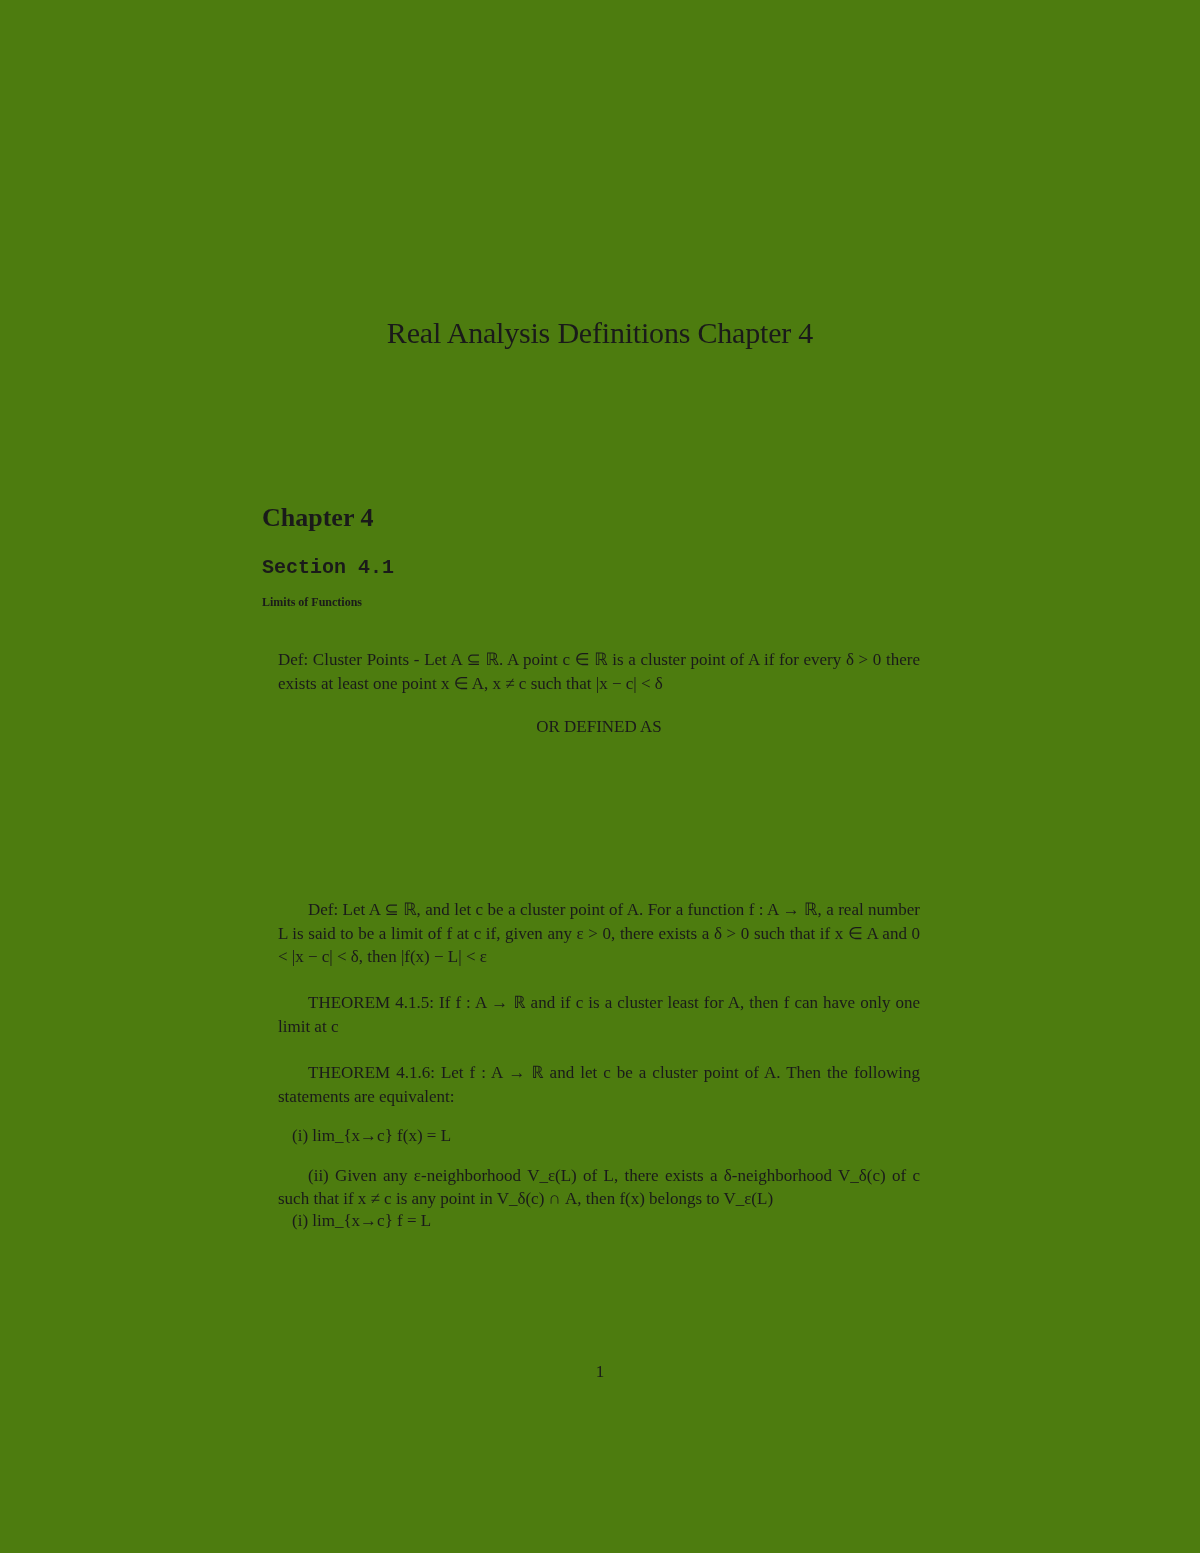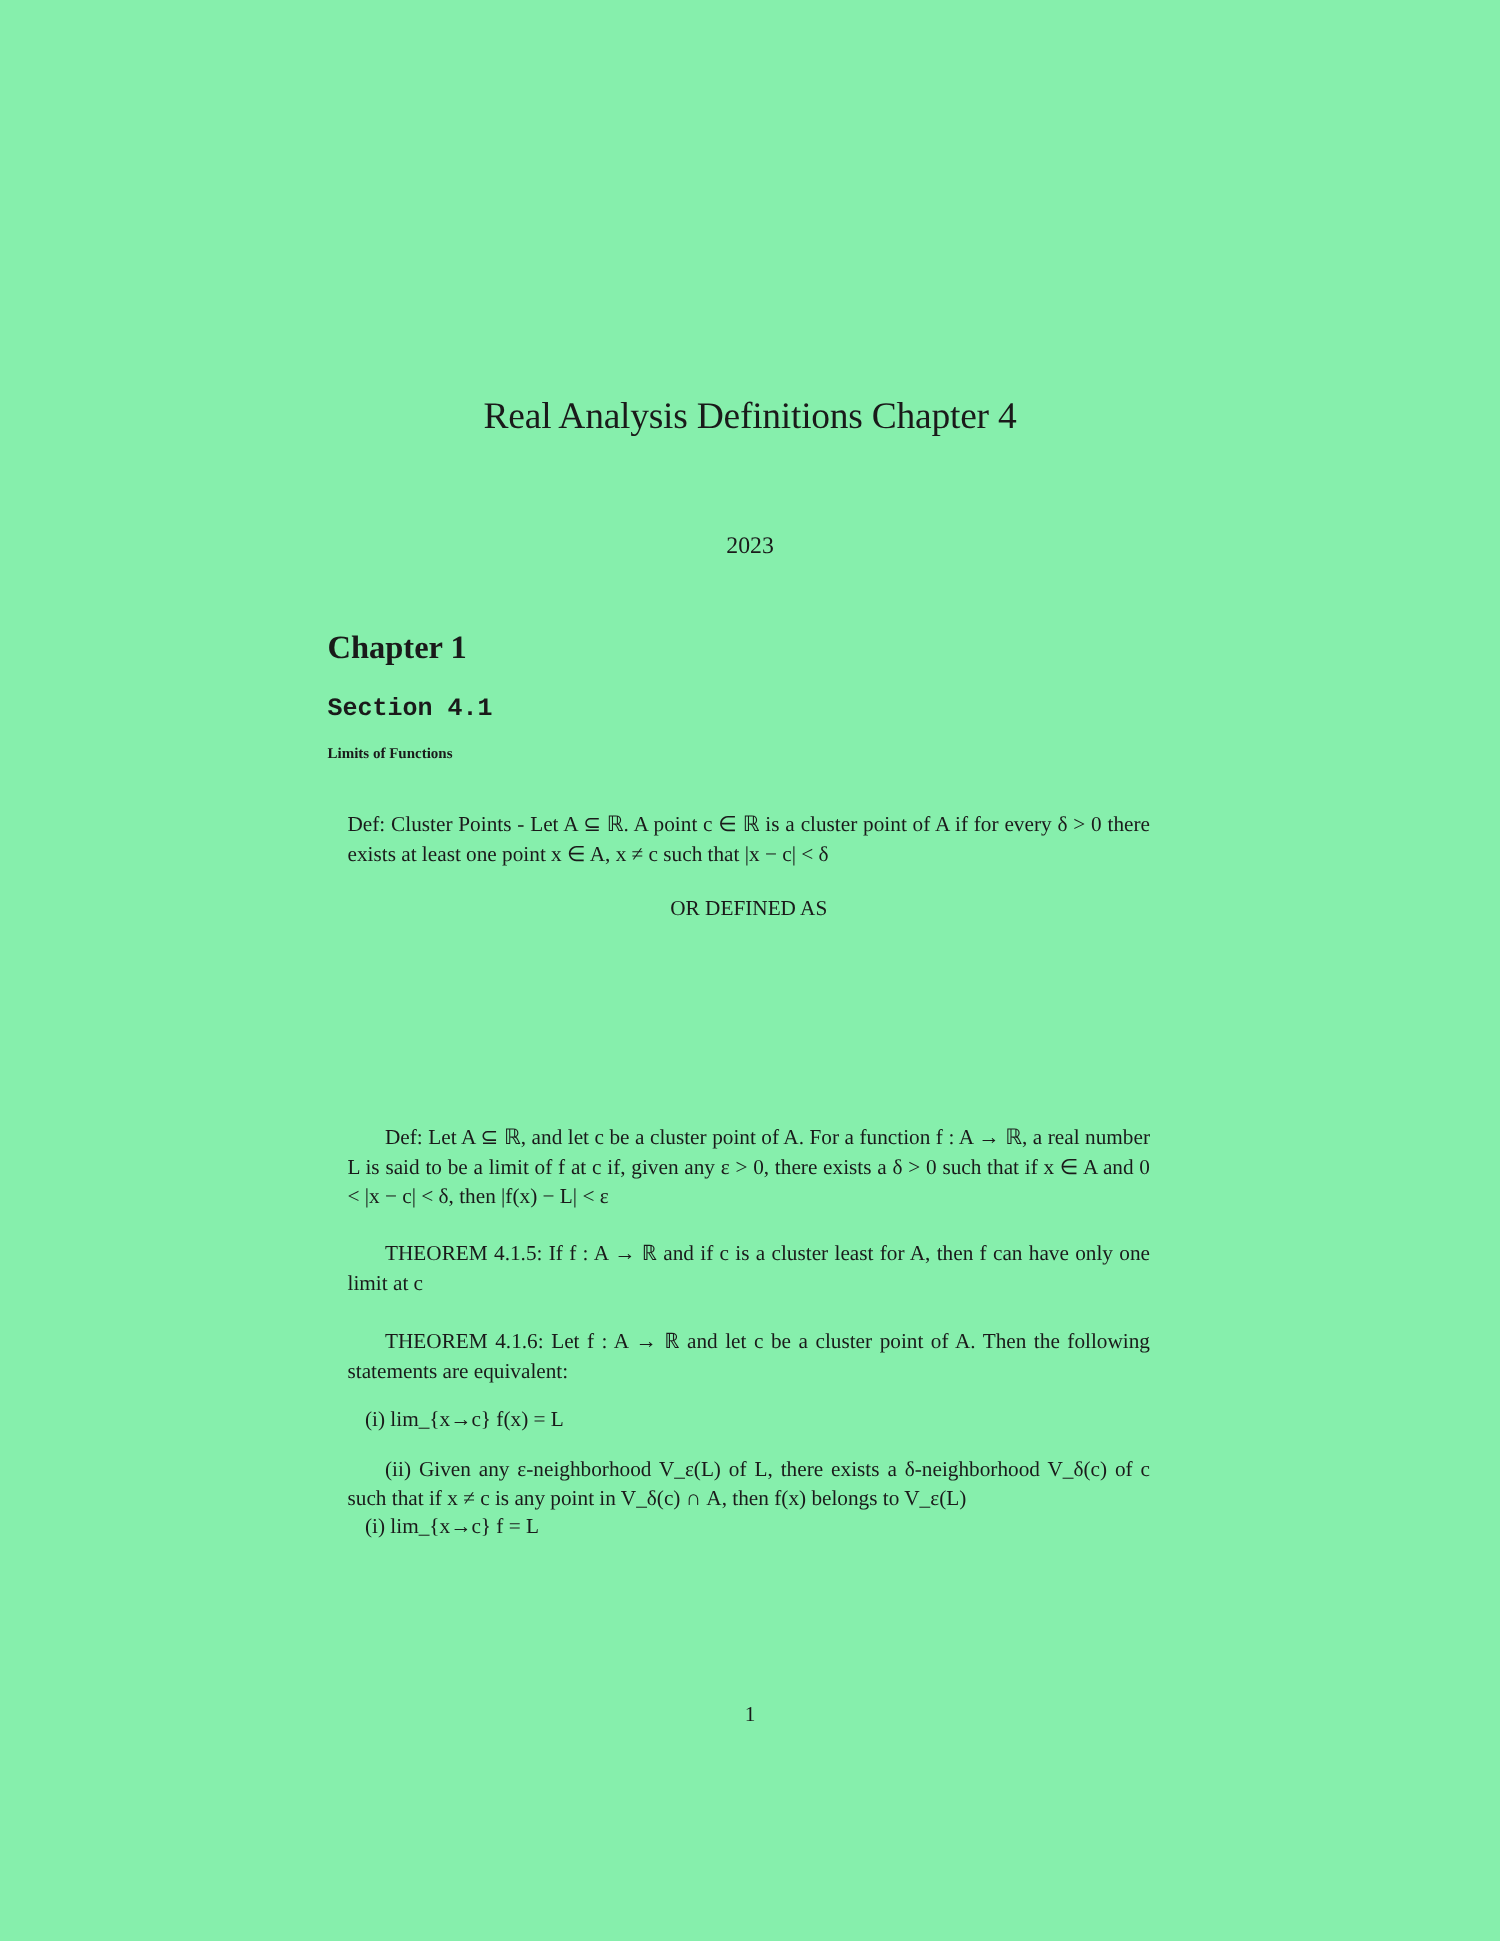--- a/index.html
+++ b/index.html
@@ -13,21 +13,21 @@
       position: relative;
       overflow: hidden;
       font-family: "DejaVu Serif", "Liberation Serif", serif;
       color: #1a1a1a;
     }
     .page {
       position: absolute;
       left: 0; top: 0;
       width: 1200px;
       height: 1553px;
-      background: #86efac;
+      background: #4d7c0f;
     }
     .title {
       position: absolute;
       left: 0; width: 1200px;
       top: 316px;
       text-align: center;
       font-family: "Liberation Serif", serif;
       font-size: 30px;
       letter-spacing: -0.2px;
       color: #1a1a1a;
@@ -88,23 +88,22 @@
       font-family: "Liberation Serif", serif;
       font-size: 17px;
     }
   </style>
 </head>
 <body>
 
 <div class="page">
 
   <div class="title">Real Analysis Definitions Chapter 4</div>
-  <div class="date">2023</div>
 
-  <div class="chapter">Chapter 1</div>
+  <div class="chapter">Chapter 4</div>
   <div class="section">Section 4.1</div>
   <div class="subsection">Limits of Functions</div>
 
   <div class="textcol" style="top:632px;">
     <p class="para">Def: Cluster Points - Let A ⊆ ℝ. A point c ∈ ℝ is a cluster point of A if for every δ &gt; 0 there exists at least one point x ∈ A, x ≠ c such that |x − c| &lt; δ</p>
   </div>
 
   <div class="textcol" style="top:699px;">
     <p class="para center">OR DEFINED AS</p>
   </div>

